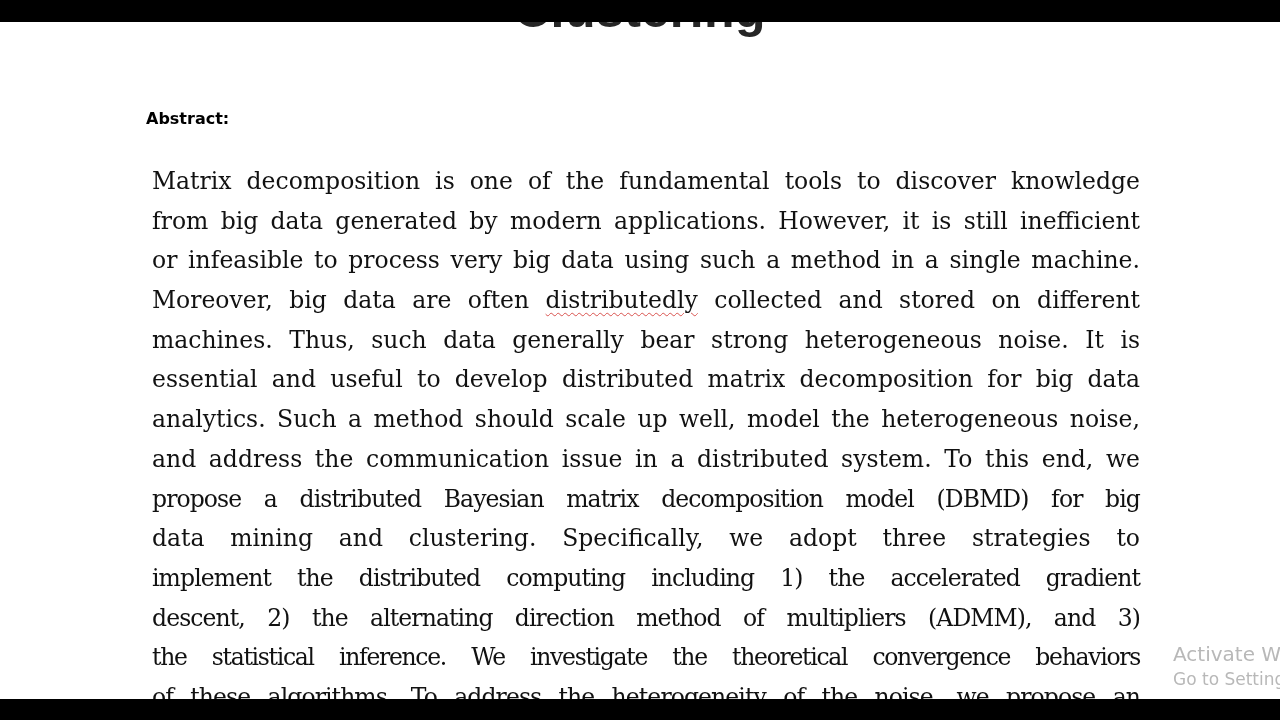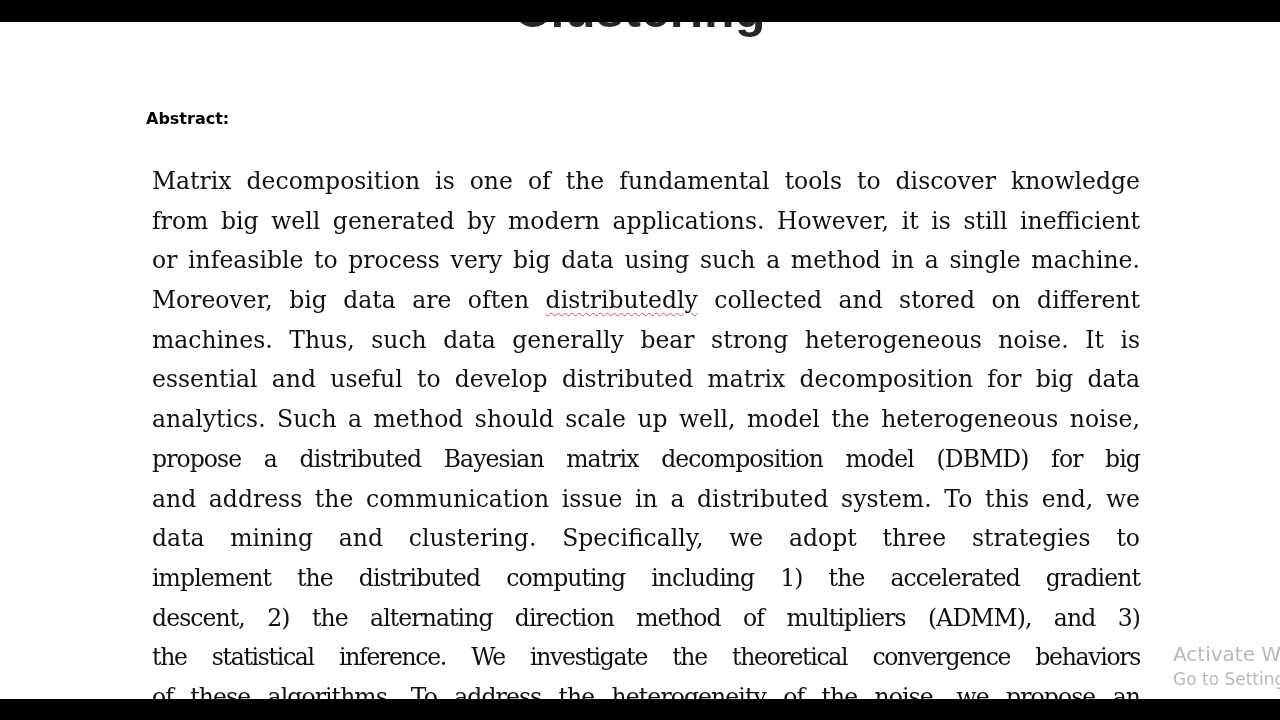--- a/index.html
+++ b/index.html
@@ -56,28 +56,28 @@
 <body>
 
 <div class="bar-top"></div>
 
 <div class="title">Clustering</div>
 
 <div class="heading">Abstract:</div>
 
 <div class="body-text">
   <span class="line">Matrix decomposition is one of the fundamental tools to discover knowledge</span>
-  <span class="line">from big well generated by modern applications. However, it is still inefficient</span>
+  <span class="line">from big data generated by modern applications. However, it is still inefficient</span>
   <span class="line">or infeasible to process very big data using such a method in a single machine.</span>
   <span class="line"><span>Moreover, big data are often</span> <span class="spell">distributedly</span> <span>collected and stored on different</span></span>
   <span class="line">machines. Thus, such data generally bear strong heterogeneous noise. It is</span>
   <span class="line">essential and useful to develop distributed matrix decomposition for big data</span>
   <span class="line">analytics. Such a method should scale up well, model the heterogeneous noise,</span>
+  <span class="line">and address the communication issue in a distributed system. To this end, we</span>
   <span class="line letter-narrow">propose a distributed Bayesian matrix decomposition model (DBMD) for big</span>
-  <span class="line">and address the communication issue in a distributed system. To this end, we</span>
   <span class="line">data mining and clustering. Specifically, we adopt three strategies to</span>
   <span class="line letter-narrow">implement the distributed computing including 1) the accelerated gradient</span>
   <span class="line letter-narrow">descent, 2) the alternating direction method of multipliers (ADMM), and 3)</span>
   <span class="line letter-narrow2">the statistical inference. We investigate the theoretical convergence behaviors</span>
   <span class="line letter-narrow">of these algorithms. To address the heterogeneity of the noise, we propose an</span>
 </div>
 
 <div class="watermark">
   <span class="w1">Activate W</span>
   <span class="w2">Go to Settings</span>

